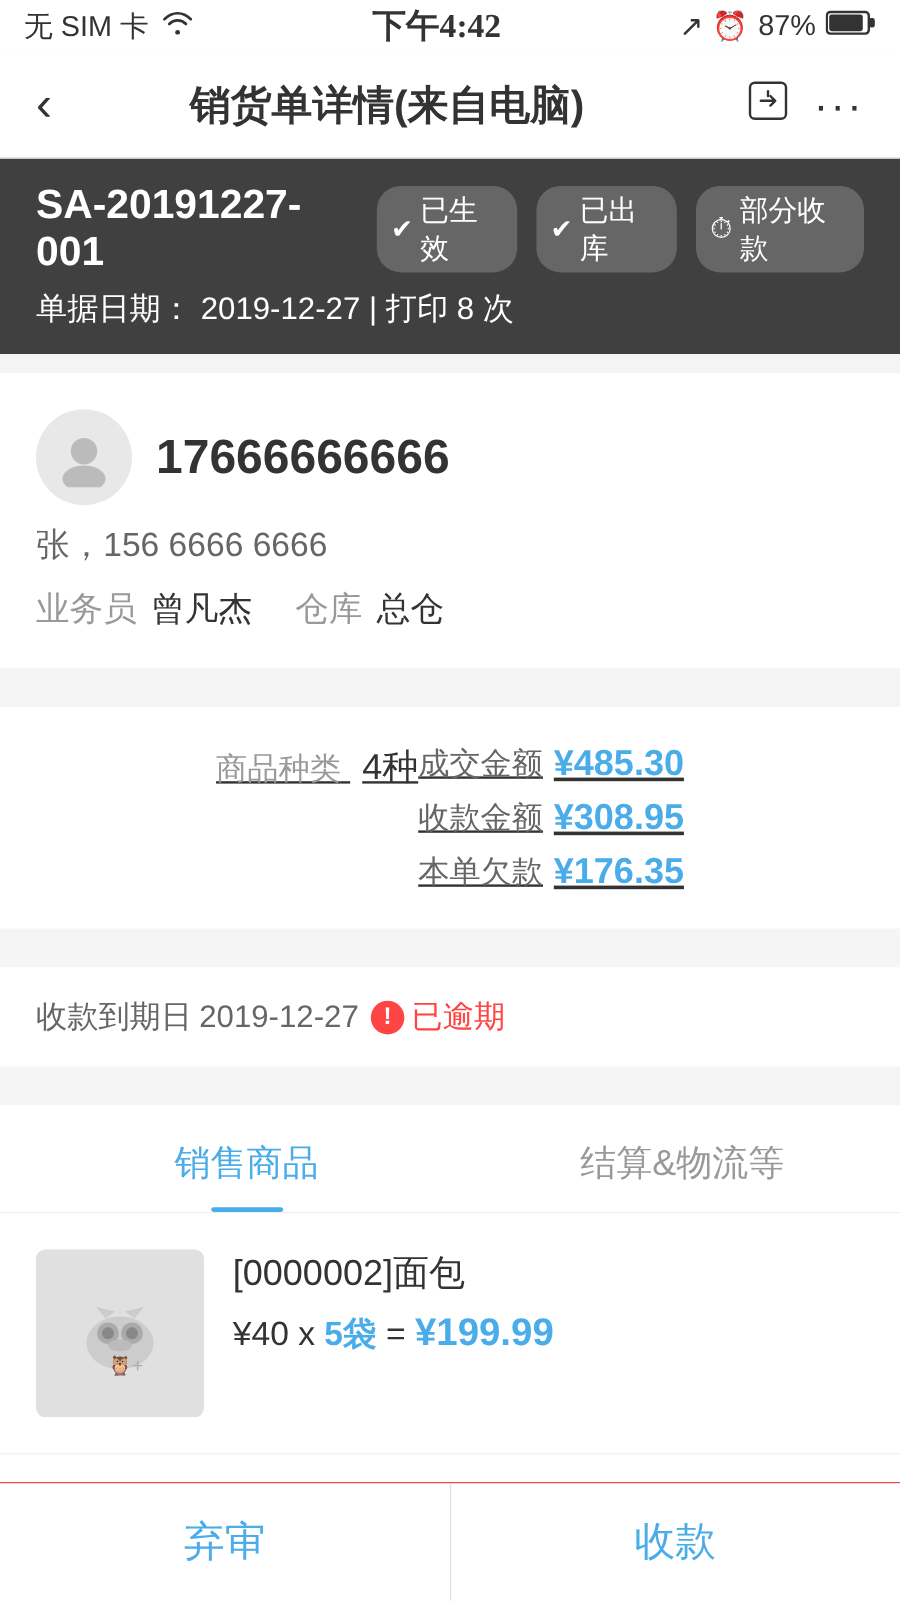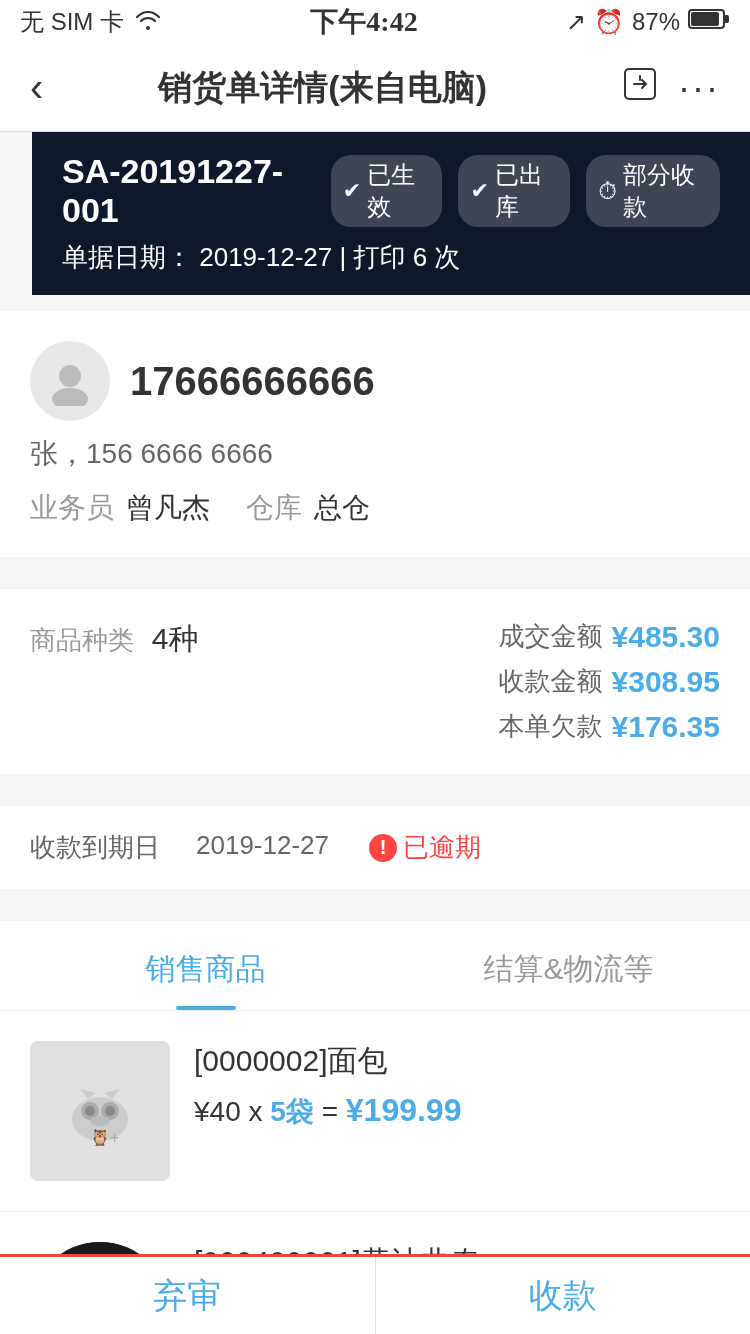--- a/index.html
+++ b/index.html
@@ -58,23 +58,22 @@
       gap: 20px;
     }
     .nav-icon {
       font-size: 32px;
       color: #333;
       cursor: pointer;
     }
 
     
     .order-banner {
-      background: #0f172a;
+      background: #404040;
       padding: 20px 30px;
-      margin-left: 32px;
     }
     .order-banner-top {
       display: flex;
       align-items: center;
       gap: 16px;
       margin-bottom: 10px;
     }
     .order-id {
       font-size: 34px;
       font-weight: 700;
@@ -140,39 +139,40 @@
     .customer-meta-value { color: #333; }
 
     
     .stats-section {
       background: #fff;
       padding: 30px;
       margin-top: 16px;
     }
     .stats-row {
       display: flex;
-      justify-content: space-between;
+      justify-content: center;
       align-items: flex-start;
+      text-decoration: underline;
     }
     .stats-left { }
     .stats-type-label { font-size: 26px; color: #999; }
     .stats-type-value { font-size: 30px; color: #333; display: inline; }
     .stats-right { display: flex; flex-direction: column; gap: 10px; align-items: flex-end; }
     .stats-item { display: flex; gap: 9px; align-items: center; }
     .stats-item-label { font-size: 26px; color: #666; }
     .stats-item-value { font-size: 30px; color: #4AACE8; font-weight: 600; }
 
     
     .due-section {
       background: #fff;
       padding: 24px 30px;
       margin-top: 16px;
       display: flex;
-      align-items: flex-start;
-      gap: 30px;
+      align-items: center;
+      gap: 0;
       font-size: 26px;
       color: #666;
     }
     .overdue-badge {
       display: inline-flex;
       align-items: center;
       gap: 6px;
       color: #ff4444;
       font-size: 26px;
     }
@@ -274,23 +274,23 @@
       color: #333;
     }
     .product-price .highlight { color: #4AACE8; font-weight: 600; }
     .product-price .total { color: #4AACE8; font-weight: 700; font-size: 32px; }
 
     
     .bottom-bar {
       position: fixed;
       bottom: 0;
       width: 750px;
-      height: 80px;
-      background: #fff;
-      border-top: 3px solid #ef4444;
+      height: 99px;
+      background: #fff;
+      border-top: 1px solid #ef4444;
       display: flex;
     }
     .bottom-btn {
       flex: 1;
       display: flex;
       align-items: center;
       justify-content: center;
       font-size: 34px;
       cursor: pointer;
     }
@@ -359,21 +359,21 @@
       <span>已出库</span>
     </span>
     <span class="badge">
       <span>⏱</span>
       <span>部分收款</span>
     </span>
   </div>
   <div class="order-date">
     <span>单据日期：</span>
     <span>2019-12-27</span>
-    <span>| 打印 6 次</span>
+    <span>| 打印 8 次</span>
   </div>
 </div>
 
 <div class="customer-section">
   <div class="customer-top">
     <div class="avatar">
       <svg viewBox="0 0 50 50" fill="none" xmlns="http://www.w3.org/2000/svg">
         <circle cx="25" cy="20" r="11" fill="#bbb"></circle>
         <ellipse cx="25" cy="43" rx="18" ry="11" fill="#bbb"></ellipse>
       </svg>

